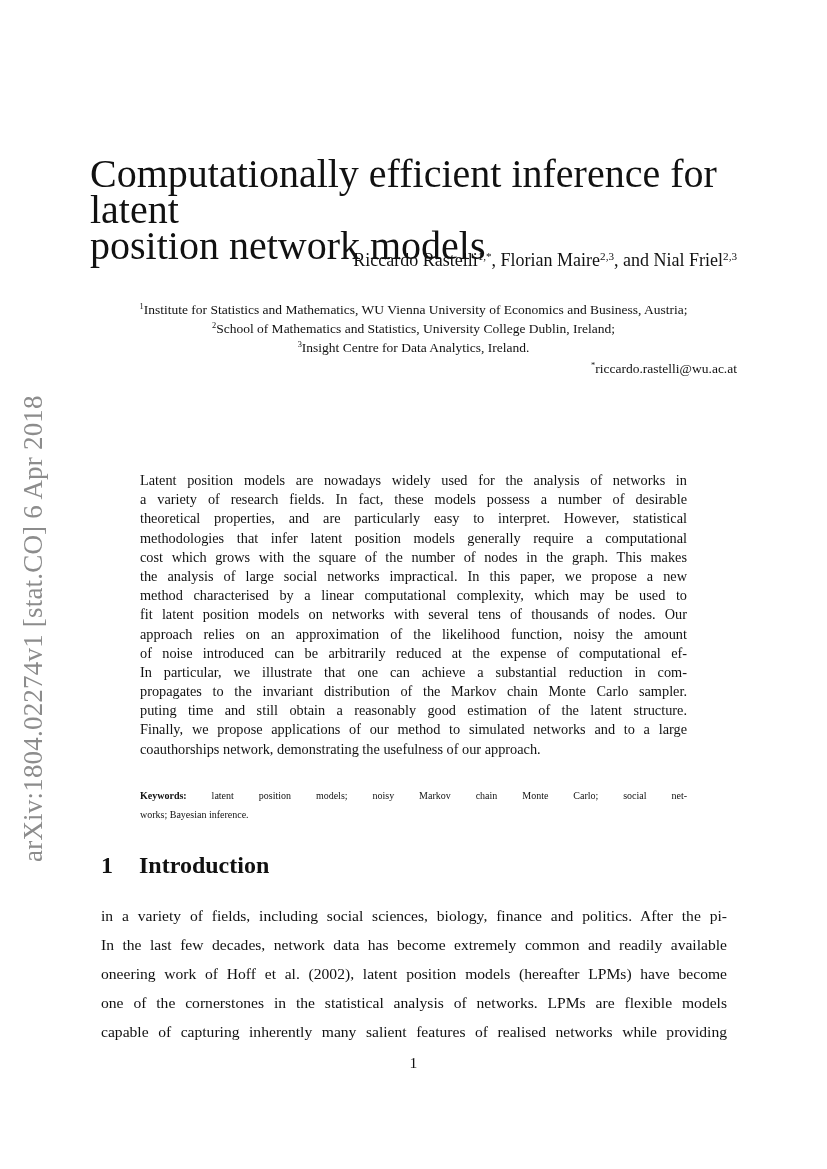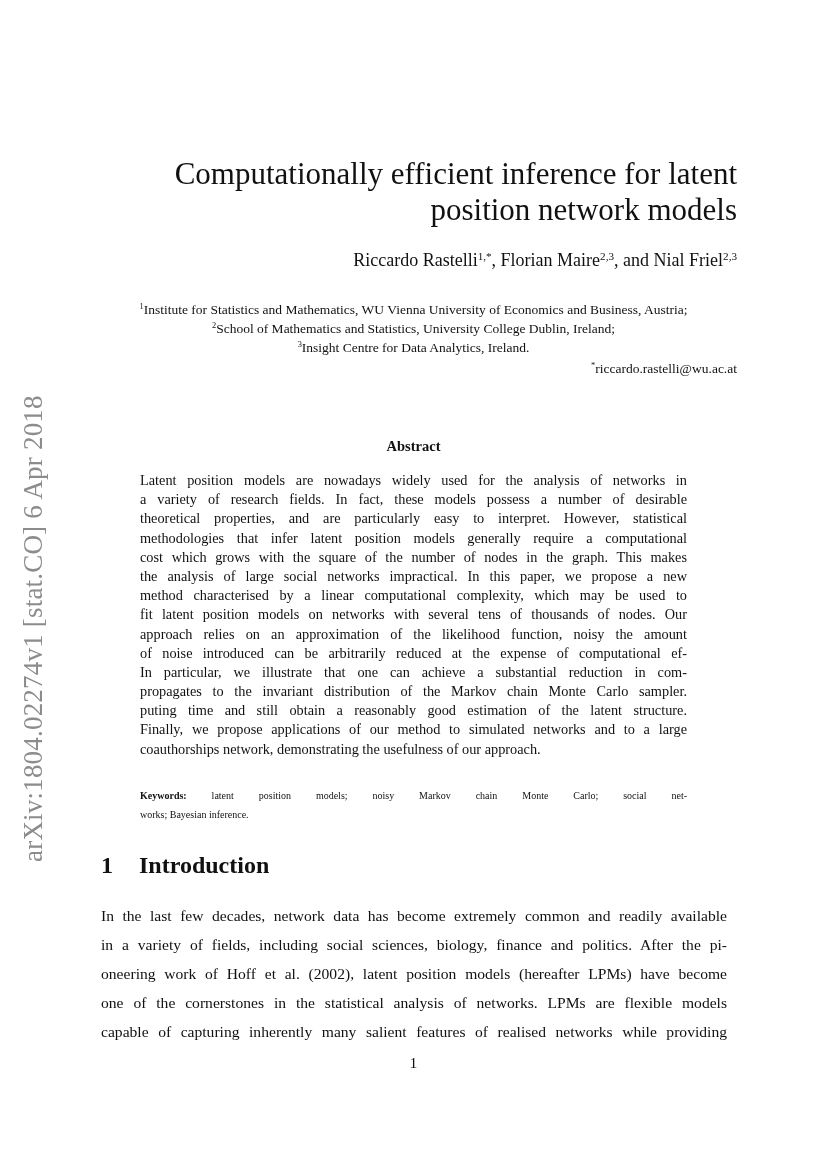--- a/index.html
+++ b/index.html
@@ -4,22 +4,22 @@
 <style>
   html, body { margin: 0; padding: 0; background: #ffffff; }
   body {
     width: 827px; height: 1169px; position: relative; overflow: hidden;
     font-family: "DejaVu Serif", "Liberation Serif", serif;
     color: #111;
   }
   .page { position: absolute; left: 0; top: 0; width: 827px; height: 1169px; }
   .title {
     position: absolute; left: 90px; top: 156px; width: 647px;
-    text-align: right; font-family: "Liberation Serif", serif;
-    font-size: 31px; line-height: 36px; color: #111;
+    text-align: left; font-family: "Liberation Serif", serif;
+    font-size: 40px; line-height: 36px; color: #111;
   }
   .authors {
     position: absolute; left: 90px; top: 249px; width: 647px;
     text-align: right; font-family: "Liberation Serif", serif;
     font-size: 18px; line-height: 22px;
   }
   sup { font-size: 0.62em; vertical-align: 0.55em; line-height: 0; }
   .affils {
     position: absolute; left: 90px; top: 300px; width: 647px;
     text-align: center; font-family: "Liberation Serif", serif;
@@ -89,21 +89,20 @@
   <div class="affils">
     <div><sup>1</sup><span>Institute for Statistics and Mathematics, WU Vienna University of Economics and Business, Austria;</span></div>
     <div><sup>2</sup><span>School of Mathematics and Statistics, University College Dublin, Ireland;</span></div>
     <div><sup>3</sup><span>Insight Centre for Data Analytics, Ireland.</span></div>
   </div>
 
   <div class="email">
     <sup>*</sup><span>riccardo.rastelli@wu.ac.at</span>
   </div>
 
-  <div class="abstract-heading">Abstract</div>
 
   <div class="abstract-body">
     <span class="line">Latent position models are nowadays widely used for the analysis of networks in</span>
     <span class="line">a variety of research fields. In fact, these models possess a number of desirable</span>
     <span class="line">theoretical properties, and are particularly easy to interpret. However, statistical</span>
     <span class="line">methodologies that infer latent position models generally require a computational</span>
     <span class="line">cost which grows with the square of the number of nodes in the graph. This makes</span>
     <span class="line">the analysis of large social networks impractical. In this paper, we propose a new</span>
     <span class="line">method characterised by a linear computational complexity, which may be used to</span>
     <span class="line">fit latent position models on networks with several tens of thousands of nodes. Our</span>
@@ -119,22 +118,22 @@
   <div class="keywords">
     <span class="line"><span class="kw-label">Keywords:</span><span> latent position models; noisy Markov chain Monte Carlo; social net-</span></span>
     <span class="line last">works; Bayesian inference.</span>
   </div>
 
   <div class="section-heading">
     <span class="section-number">1</span><span>Introduction</span>
   </div>
 
   <div class="intro-body">
+    <span class="line">in a variety of fields, including social sciences, biology, finance and politics. After the pi-</span>
     <span class="line">In the last few decades, network data has become extremely common and readily available</span>
-    <span class="line">in a variety of fields, including social sciences, biology, finance and politics. After the pi-</span>
     <span class="line">oneering work of Hoff et al. (2002), latent position models (hereafter LPMs) have become</span>
     <span class="line">one of the cornerstones in the statistical analysis of networks. LPMs are flexible models</span>
     <span class="line">capable of capturing inherently many salient features of realised networks while providing</span>
   </div>
 
   <div class="page-number">1</div>
 
 </div>
 
 </body></html>

